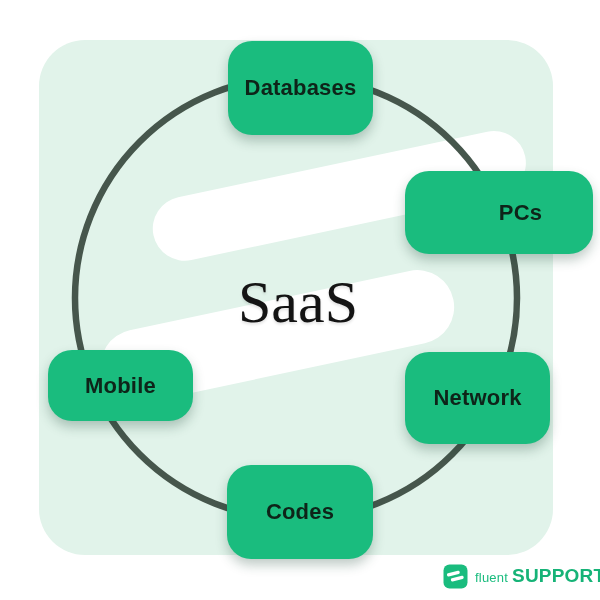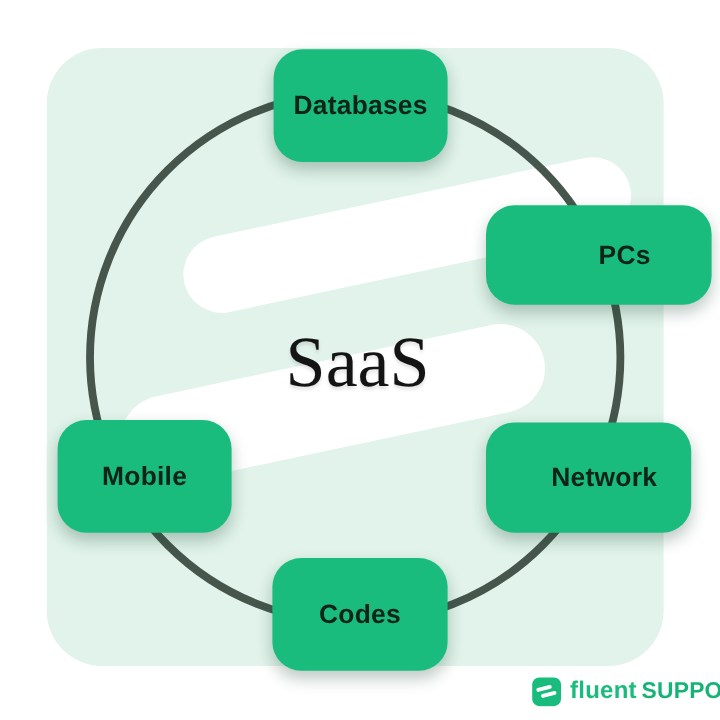--- a/index.html
+++ b/index.html
@@ -52,23 +52,23 @@
   }
   .node .label {
     color: #0e2419;
     font-size: 22px;
     font-weight: 600;
     letter-spacing: 0.2px;
     line-height: 1.35;
   }
   .node-databases { left: 228px; top: 41px;  width: 145px; height: 94px; }
   .node-pcs       { left: 405px; top: 171px; width: 145px; height: 83px; padding-left: 43px; }
-  .node-network   { left: 405px; top: 352px; width: 145px; height: 92px; padding-left: 26px; }
+  .node-network   { left: 405px; top: 352px; width: 145px; height: 92px; }
   .node-codes     { left: 227px; top: 465px; width: 146px; height: 94px; text-align: center; }
-  .node-mobile    { left: 48px;  top: 350px; width: 145px; height: 94px; }
+  .node-mobile    { left: 48px;  top: 350px; width: 145px; height: 71px; }
   .node-app-server{ left: 48px;  top: 173px; width: 142px; height: 94px; }
   .node-app-server .label { max-width: 80px; }
   
   .center-title {
     position: absolute;
     left: 186px;
     top: 272px;
     width: 224px;
     text-align: center;
     font-family: "Liberation Serif", serif;
@@ -90,22 +90,22 @@
   }
   .brand-icon { display: block; }
   .brand-text {
     display: flex;
     align-items: baseline;
     gap: 4px;
     white-space: nowrap;
   }
   .brand-name {
     color: #1abc7e;
-    font-size: 20px;
-    font-weight: 700;
+    font-size: 13px;
+    font-weight: 400;
     letter-spacing: 0.2px;
   }
   .brand-suffix {
     color: #16b377;
     font-size: 19px;
     font-weight: 700;
     letter-spacing: 0.2px;
   }
 </style>
 </head>

